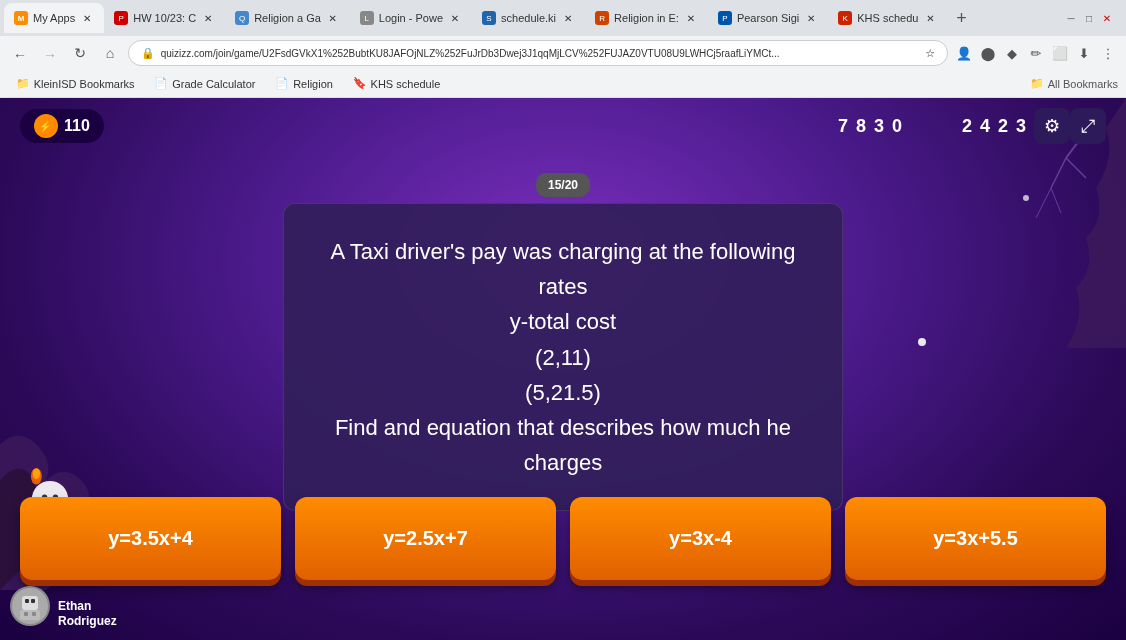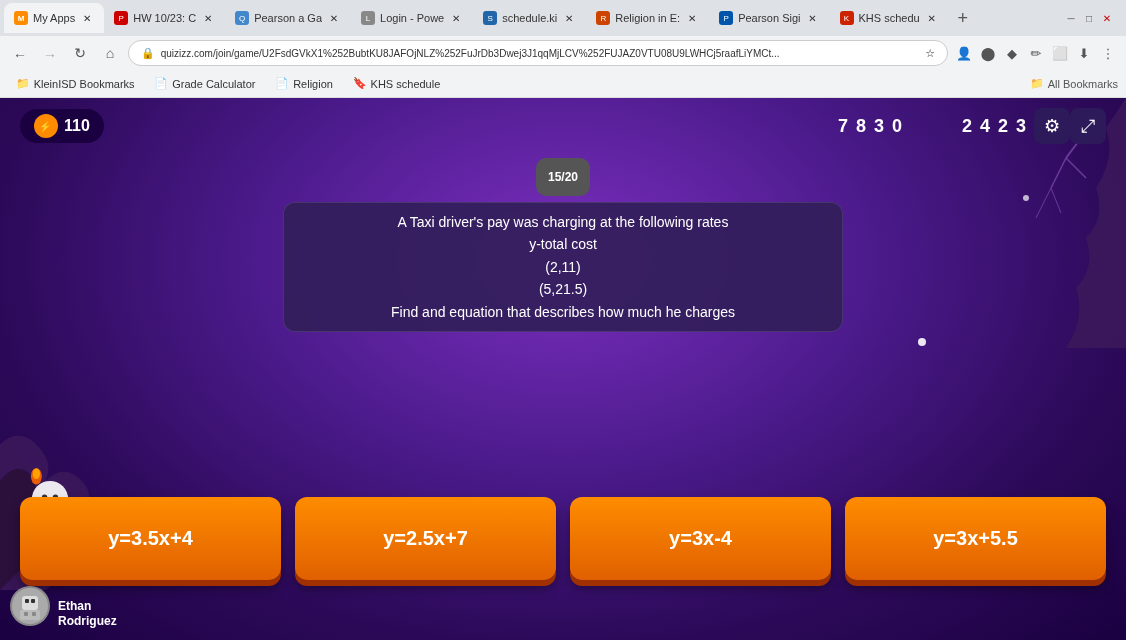--- a/index.html
+++ b/index.html
@@ -287,34 +287,34 @@
       transform: translateX(-50%);
       width: 560px;
       z-index: 10;
     }
 
     .question-progress {
       background: #555;
       color: white;
       font-size: 12px;
       font-weight: bold;
-      padding: 12px 12px;
+      padding: 5px 12px;
       border-radius: 10px;
       text-align: center;
-      margin: 0 auto 6px;
+      margin: 15px auto 6px;
       width: fit-content;
     }
 
     .question-card {
       background: rgba(50, 30, 90, 0.92);
       border-radius: 12px;
-      padding: 8px 30px;
+      padding: 30px 30px;
       text-align: center;
       color: white;
-      font-size: 14px;
+      font-size: 22px;
       line-height: 1.6;
       border: 1px solid rgba(255,255,255,0.1);
     }
 
     
     .answers-container {
       position: absolute;
       bottom: 60px;
       left: 20px;
       right: 20px;
@@ -412,21 +412,21 @@
     </div>
 
     <div class="tab">
       <div class="tab-favicon" style="background:#cc0000; border-radius:3px; color:white; font-size:8px;">P</div>
       <span class="tab-label">HW 10/23: C</span>
       <span class="tab-close">✕</span>
     </div>
 
     <div class="tab">
       <div class="tab-favicon" style="background:#4488cc; border-radius:3px; color:white; font-size:8px;">Q</div>
-      <span class="tab-label">Pearson a Ga</span>
+      <span class="tab-label">Religion a Ga</span>
       <span class="tab-close">✕</span>
     </div>
 
     <div class="tab">
       <div class="tab-favicon" style="background:#888; border-radius:3px; color:white; font-size:8px;">L</div>
       <span class="tab-label">Login - Powe</span>
       <span class="tab-close">✕</span>
     </div>
 
     <div class="tab">

